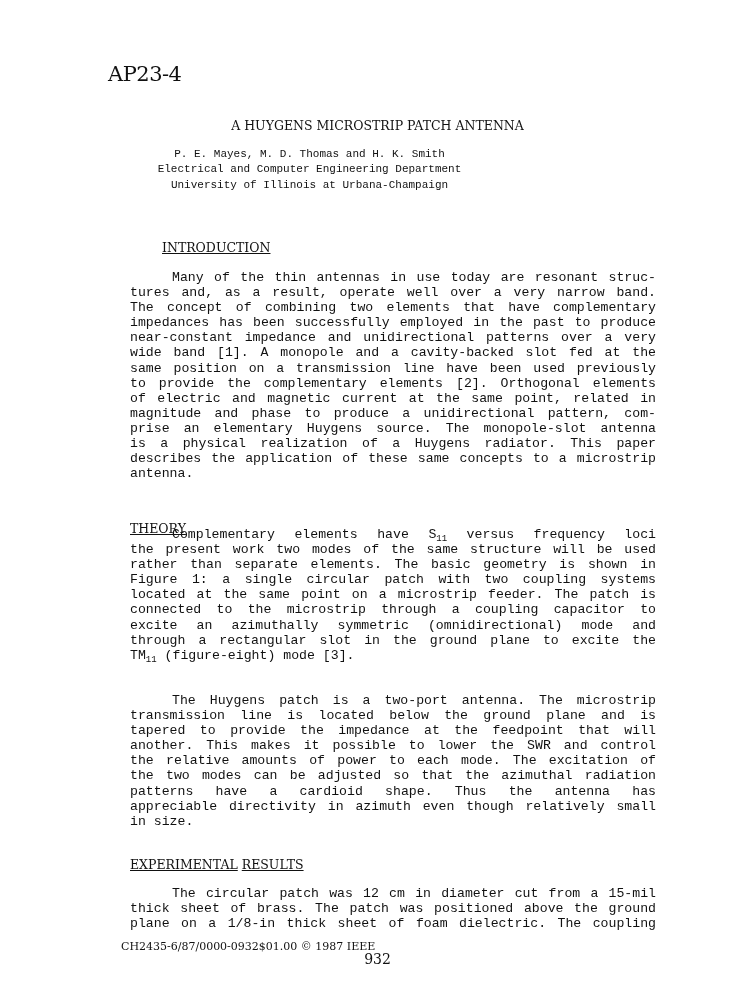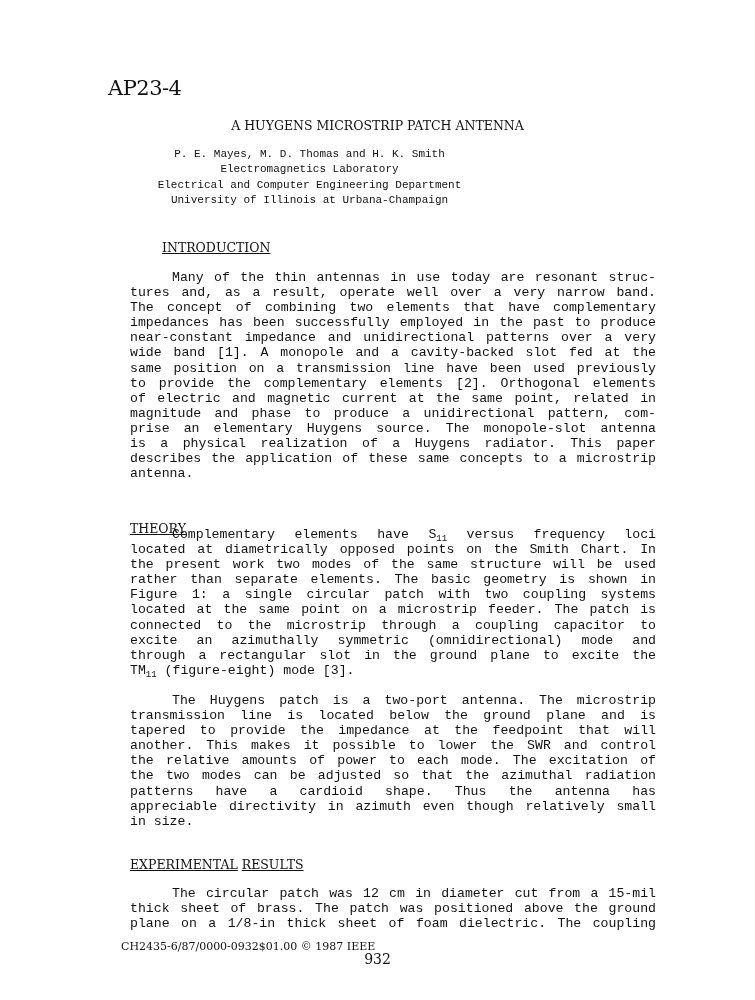--- a/index.html
+++ b/index.html
@@ -1,40 +1,39 @@
 <!DOCTYPE html>
 <html><head>
 <meta charset="utf-8">
 <style>
   html, body { margin: 0; padding: 0; background: #ffffff; }
   body { width: 755px; height: 1000px; position: relative; overflow: hidden; color: #111; }
   .serif { font-family: "DejaVu Serif", "Liberation Serif", serif; }
   .mono { font-family: "Liberation Mono", "DejaVu Sans Mono", monospace; }
-  #code { position: absolute; left: 108px; top: 76px; font-size: 21px; letter-spacing: -0.5px; }
+  #code { position: absolute; left: 108px; top: 62px; font-size: 21px; letter-spacing: -0.5px; }
   #title { position: absolute; left: 0; width: 755px; top: 118px; text-align: center; font-size: 12.5px; }
   #authors { position: absolute; left: 0; width: 619px; top: 147px; text-align: center; font-size: 11px; line-height: 15.3px; }
   .heading { position: absolute; left: 130px; font-size: 12.5px; text-decoration: underline; }
   .para { position: absolute; left: 130px; width: 526px; font-size: 13.2px; line-height: 15.1px; }
   .line { display: block; text-align: justify; text-align-last: justify; white-space: nowrap; }
   .line.last { text-align-last: left; }
   .indent { padding-left: 42px; }
   sub { font-size: 9px; vertical-align: -3px; line-height: 0; }
   #footer-code { position: absolute; left: 121px; top: 940px; font-size: 11px; }
   #page-num { position: absolute; left: 0; width: 755px; top: 951px; text-align: center; font-size: 14px; }
 </style>
 </head>
 <body>
 
 <div id="code" class="serif">AP23-4</div>
 
 <div id="title" class="serif">A HUYGENS MICROSTRIP PATCH ANTENNA</div>
 
 <div id="authors" class="mono">
   <div>P. E. Mayes, M. D. Thomas and H. K. Smith</div>
-  <div>Electromagnetics Laboratory</div>
   <div>Electrical and Computer Engineering Department</div>
   <div>University of Illinois at Urbana-Champaign</div>
 </div>
 
 <div class="heading serif" style="top:240px;margin-left:32px;">INTRODUCTION</div>
 <div class="para mono" style="top:270px;">
   <span class="line indent">Many of the thin antennas in use today are resonant struc-</span>
   <span class="line">tures and, as a result, operate well over a very narrow band.</span>
   <span class="line">The concept of combining two elements that have complementary</span>
   <span class="line">impedances has been successfully employed in the past to produce</span>
@@ -46,21 +45,20 @@
   <span class="line">magnitude and phase to produce a unidirectional pattern, com-</span>
   <span class="line">prise an elementary Huygens source. The monopole-slot antenna</span>
   <span class="line">is a physical realization of a Huygens radiator. This paper</span>
   <span class="line">describes the application of these same concepts to a microstrip</span>
   <span class="line last">antenna.</span>
 </div>
 
 <div class="heading serif" style="top:521px;">THEORY</div>
 <div class="para mono" style="top:527px;">
   <span class="line indent"><span>Complementary elements have S</span><sub>11</sub><span> versus frequency loci</span></span>
-  <span class="line">located at diametrically opposed points on the Smith Chart. In</span>
   <span class="line">the present work two modes of the same structure will be used</span>
   <span class="line">rather than separate elements. The basic geometry is shown in</span>
   <span class="line">Figure 1: a single circular patch with two coupling systems</span>
   <span class="line">located at the same point on a microstrip feeder. The patch is</span>
   <span class="line">connected to the microstrip through a coupling capacitor to</span>
   <span class="line">excite an azimuthally symmetric (omnidirectional) mode and</span>
   <span class="line">through a rectangular slot in the ground plane to excite the</span>
   <span class="line last"><span>TM</span><sub>11</sub><span> (figure-eight) mode [3].</span></span>
 </div>
 

